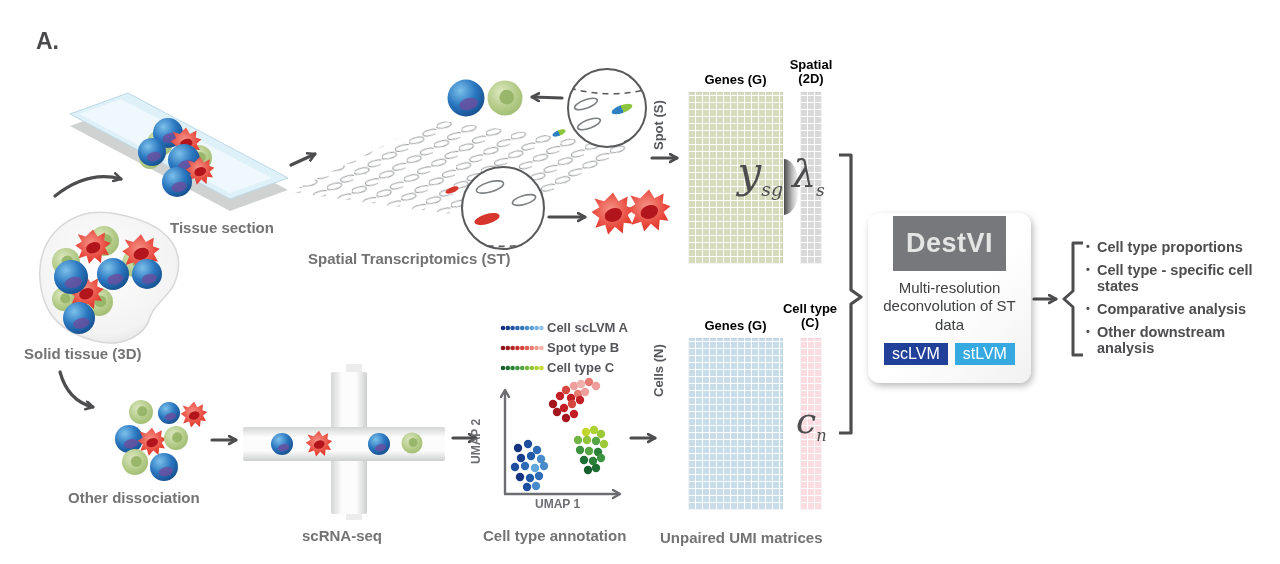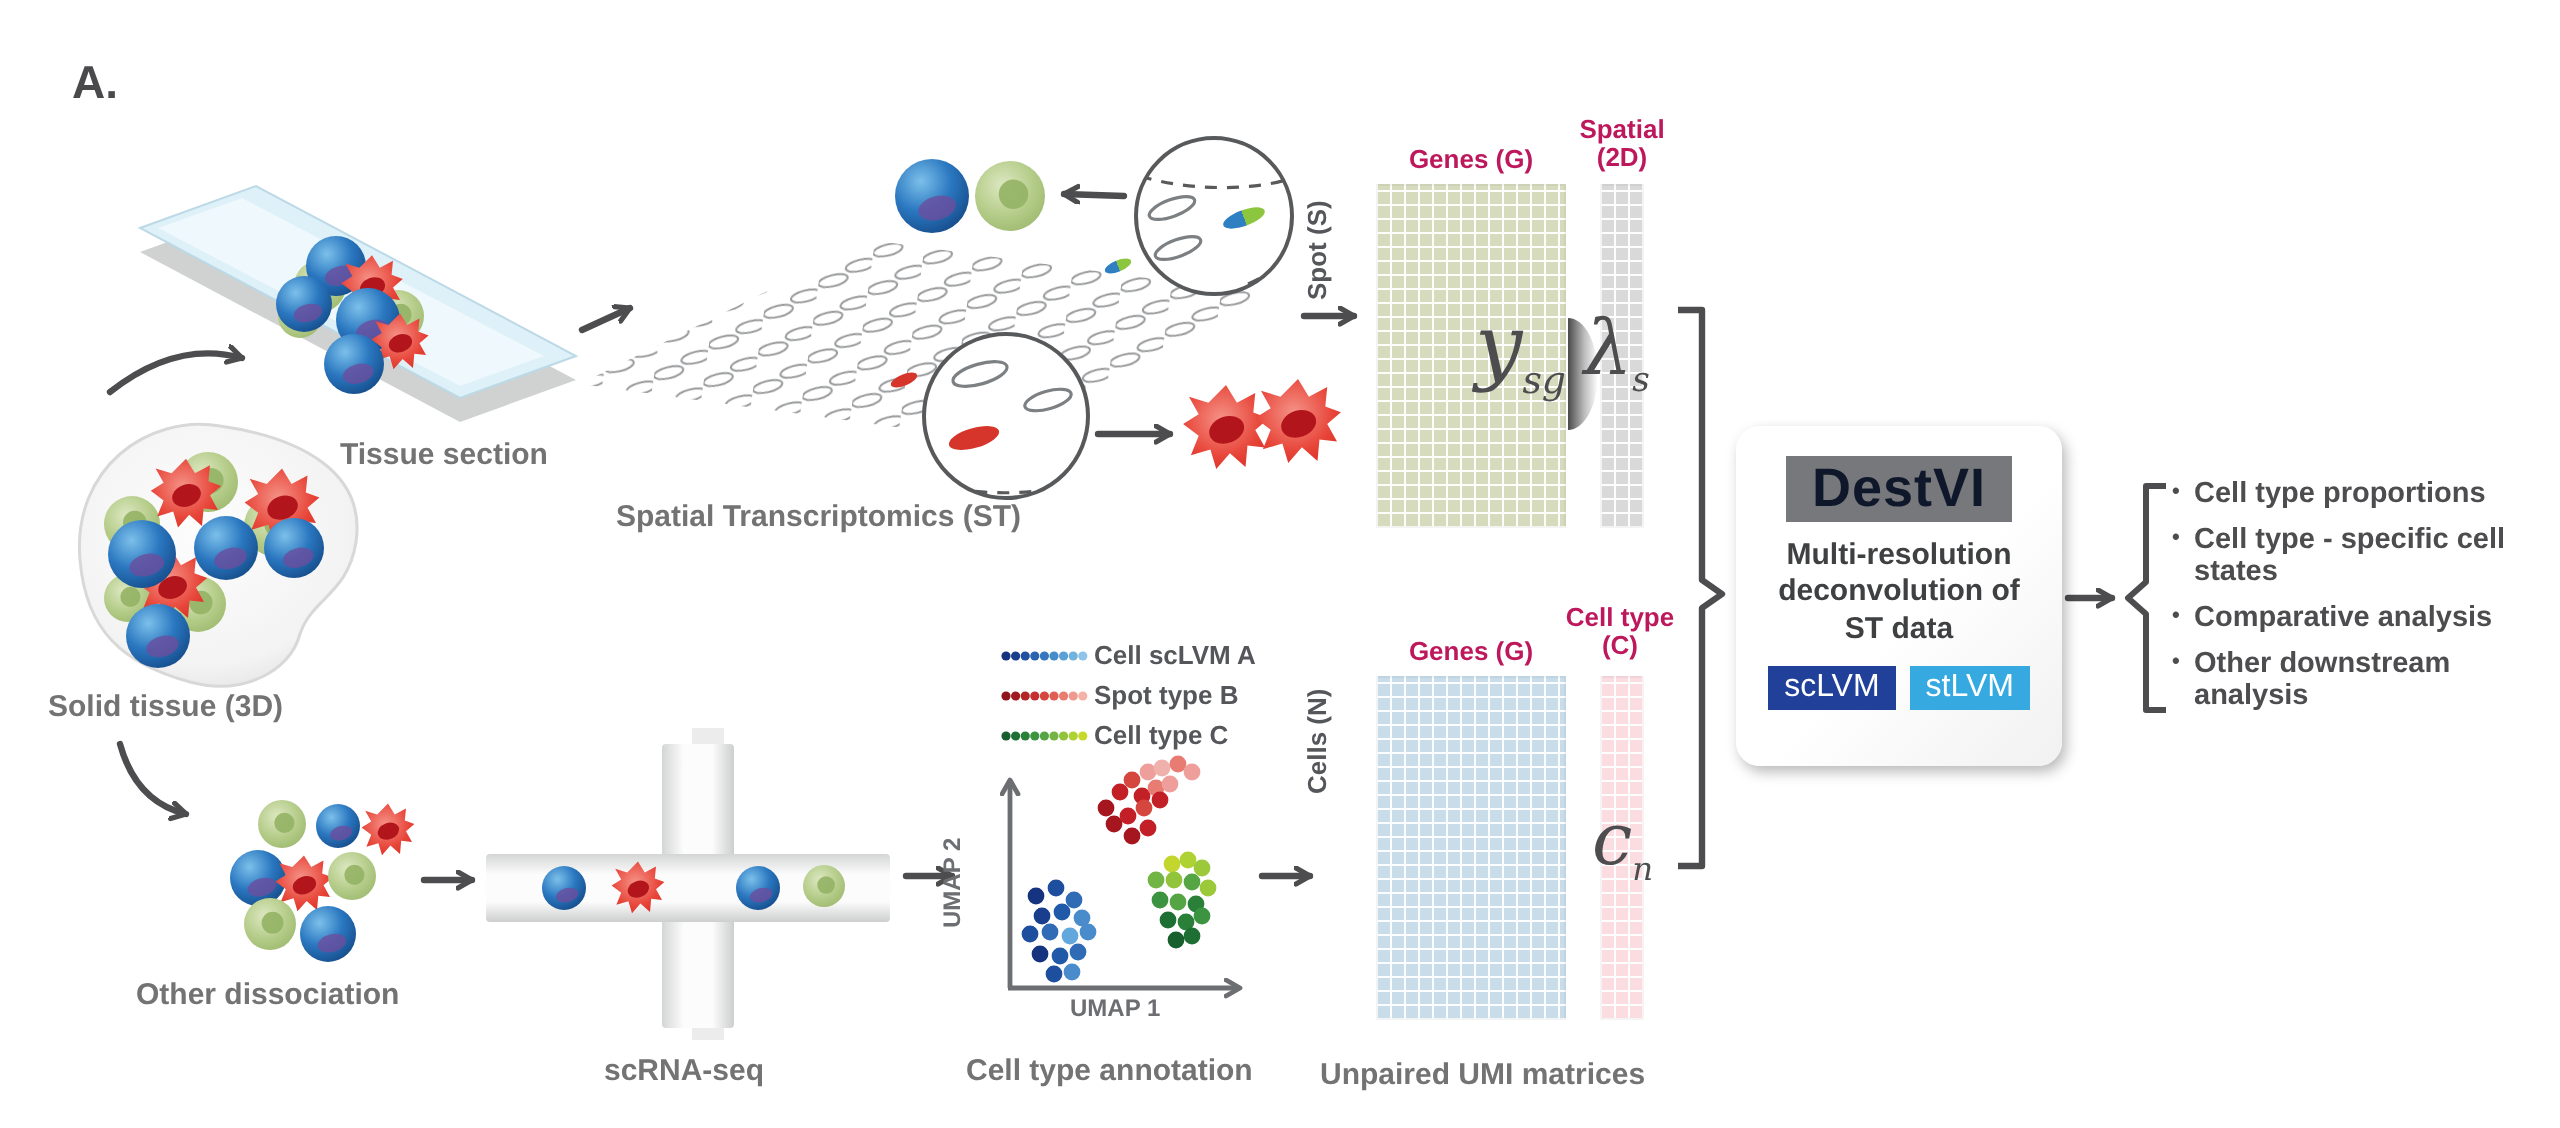--- a/index.html
+++ b/index.html
@@ -1,21 +1,21 @@
 <!DOCTYPE html>
 <html><head>
 <meta charset="utf-8">
 <style>
   html,body{margin:0;padding:0;background:#fff;}
   #canvas{position:relative;width:1280px;height:564px;background:#fff;overflow:hidden;
           font-family:"Liberation Sans",sans-serif;color:#55565a;}
   svg{position:absolute;left:0;top:0;z-index:1;}
   .lbl{position:absolute;z-index:3;font-weight:bold;color:#737373;font-size:15px;white-space:nowrap;}
   .panel-label{font-size:23px;color:#4a4a4c;}
-  .mhead{position:absolute;z-index:3;font-weight:bold;color:#be185d;font-size:13px;text-align:center;line-height:1.1;}
+  .mhead{position:absolute;z-index:3;font-weight:bold;color:#000000;font-size:13px;text-align:center;line-height:1.1;}
   .vlabel{position:absolute;z-index:3;font-weight:bold;color:#55565a;font-size:13px;white-space:nowrap;
           transform:rotate(-90deg);transform-origin:left bottom;height:15px;}
   .matrix{position:absolute;z-index:2;
           background-image:repeating-linear-gradient(0deg,rgba(255,255,255,.95) 0 1px,transparent 1px 7px),
                            repeating-linear-gradient(90deg,rgba(255,255,255,.95) 0 1px,transparent 1px 7px);
           box-shadow:inset 0 0 0 1px rgba(0,0,0,.04);}
   .m-green{left:688px;top:92px;width:95px;height:172px;background-color:#d6dbbe;}
   .m-gray{left:800px;top:92px;width:22px;height:172px;background-color:#d9d9d9;}
   .m-blue{left:688px;top:338px;width:95px;height:172px;background-color:#c8dcea;}
   .m-pink{left:800px;top:338px;width:22px;height:172px;background-color:#fadce1;}
@@ -24,23 +24,23 @@
             border-radius:0 100% 100% 0 / 0 50% 50% 0;}
   .msym{position:absolute;z-index:3;font-family:"DejaVu Serif",serif;font-style:italic;color:#4d4d4f;}
   .msym sub{font-size:45%;font-style:italic;}
   .sym-y{left:688px;top:148px;width:95px;text-align:right;font-size:42px;}
   .sym-l{left:792px;top:152px;font-size:38px;}
   .sym-x{left:688px;top:394px;width:95px;text-align:center;font-size:42px;}
   .sym-c{left:796px;top:400px;font-size:36px;}
   #destvi{position:absolute;z-index:2;left:868px;top:213px;width:163px;height:170px;
           background:linear-gradient(135deg,#ffffff 55%,#f1f1f2);border-radius:12px;
           box-shadow:2px 3px 7px rgba(0,0,0,.28);display:flex;flex-direction:column;align-items:center;}
-  .destvi-title{margin-top:15px;background:#77787b;color:#0f172a;font-weight:bold;font-size:27px;
-                padding:1px 13px;letter-spacing:.5px;}
-  .destvi-sub{margin-top:8px;font-size:15px;color:#3f4042;text-align:center;line-height:1.22;width:142px;font-weight:bold;}
+  .destvi-title{margin-top:3px;background:#77787b;color:#e5e5e5;font-weight:bold;font-size:27px;
+                padding:12px 13px;letter-spacing:.5px;}
+  .destvi-sub{margin-top:8px;font-size:15px;color:#3f4042;text-align:center;line-height:1.22;width:142px;}
   .badges{margin-top:9px;display:flex;gap:7px;}
   .badge{color:#fff;font-weight:normal;font-size:16px;padding:2px 8px;}
   .badge-sc{background:#21409a;} .badge-st{background:#36a9e1;}
   #outputs{position:absolute;z-index:3;left:1086px;top:239px;width:168px;list-style:none;margin:0;padding:0;}
   #outputs li{font-size:14.5px;font-weight:bold;color:#4d4d4f;line-height:1.15;margin-bottom:6px;
               position:relative;padding-left:11px;}
   #outputs li::before{content:"\2022";position:absolute;left:0;top:1px;font-size:11px;}
   .legend-label{position:absolute;z-index:3;font-weight:bold;color:#55565a;font-size:13px;white-space:nowrap;}
 </style>
 </head>

